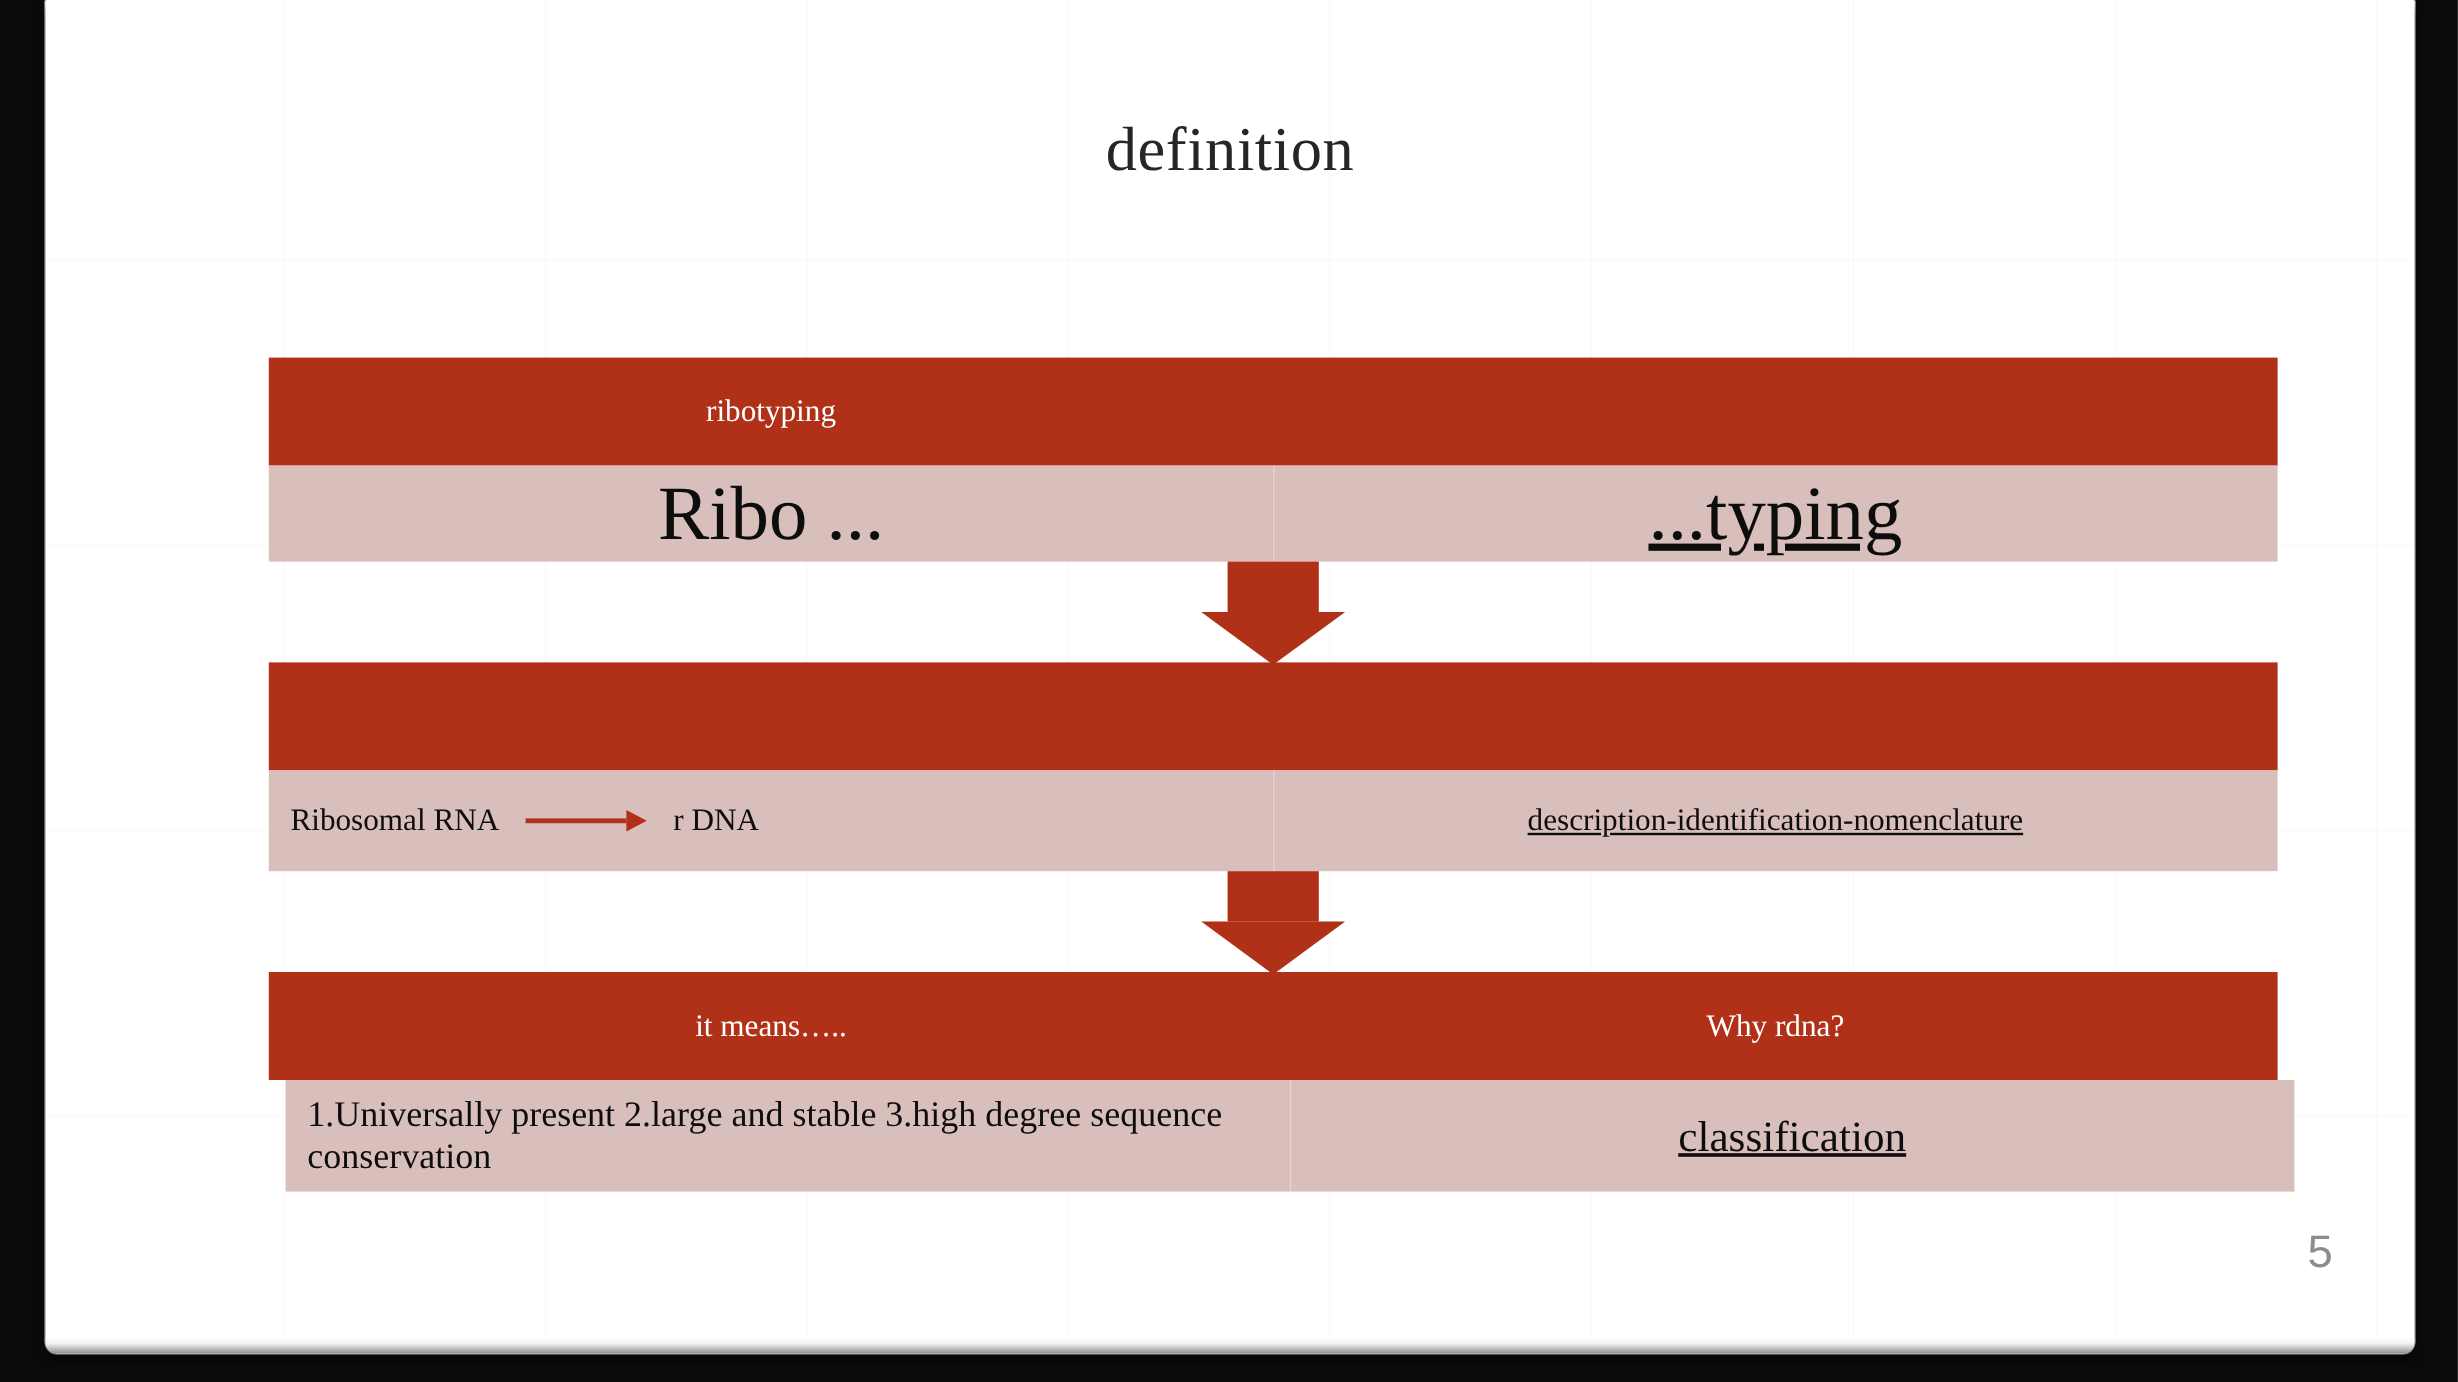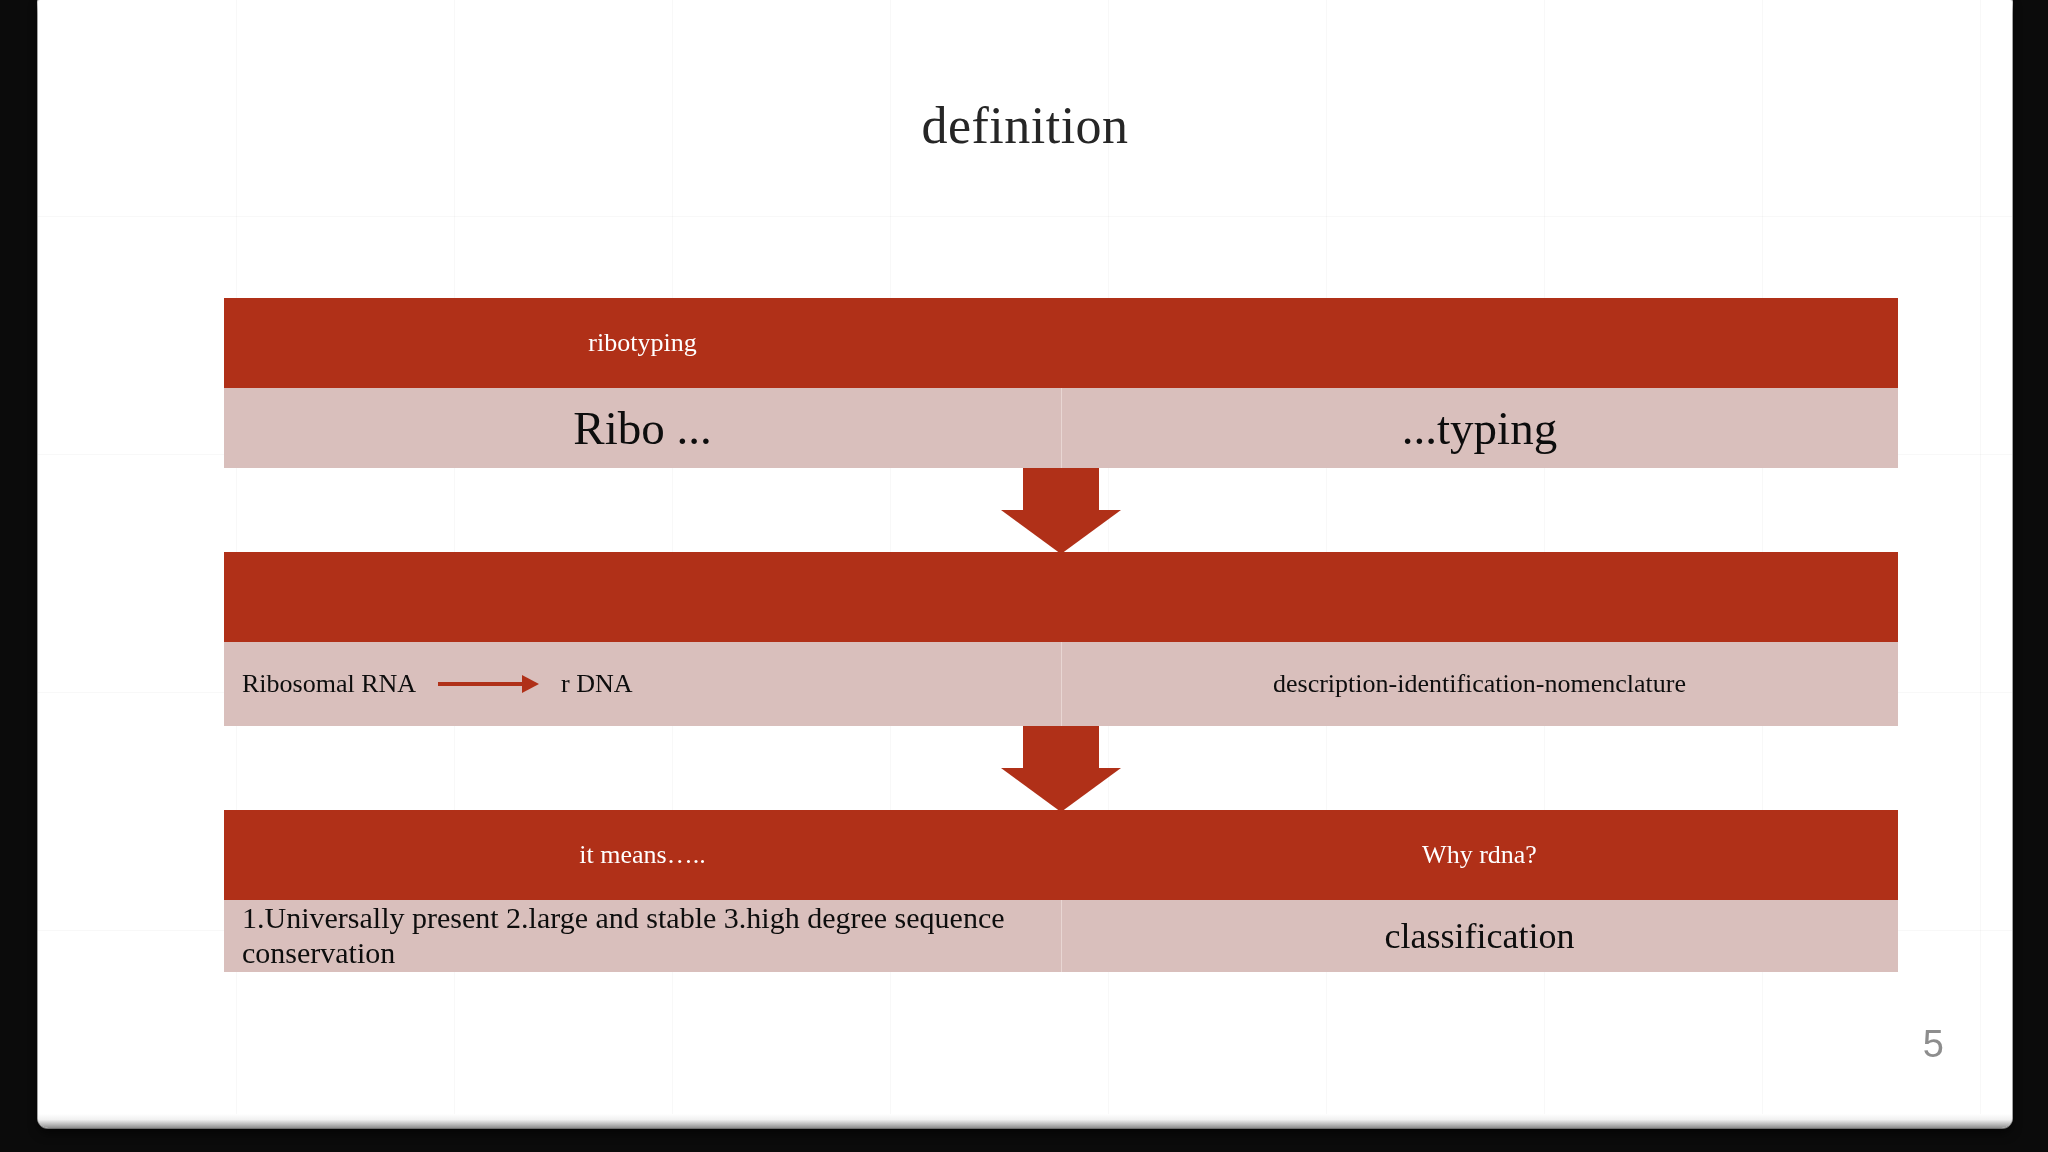--- a/index.html
+++ b/index.html
@@ -78,31 +78,31 @@
     box-sizing:border-box;
     display:flex;
     align-items:center;
     flex:0 0 50%;
     width:50%;
     padding:0 18px;
   }
   .cell.center{ justify-content:center; text-align:center; }
   .cell.left{ justify-content:flex-start; text-align:left; }
 
-  .band.body .cell + .cell{ box-shadow:inset 1px 0 0 #e8d6d3; }
+  .band.body .cell + .cell{ box-shadow:inset 1px 0 0 #e8d6d3;text-decoration:underline; }
 
   
   .h-head{ height:90px; }
   .h-body-1{ height:80px; }
   .h-body-2{ height:84px; }
-  .h-body-3{ height:72px; }
+  .h-body-3{ height:93px;margin-left:14px; }
 
   .t-sm{ font-size:30px; }
   .t-md{ font-size:26px; }
-  .t-lg{ font-size:47px; }
+  .t-lg{ font-size:64px; }
   .t-xl{ font-size:36px; }
 
   .gap{ height:84px; }
 
   
   .arrow-wrap{
     position:absolute;
     left:0;right:0;
     display:flex;justify-content:center;
     pointer-events:none;

